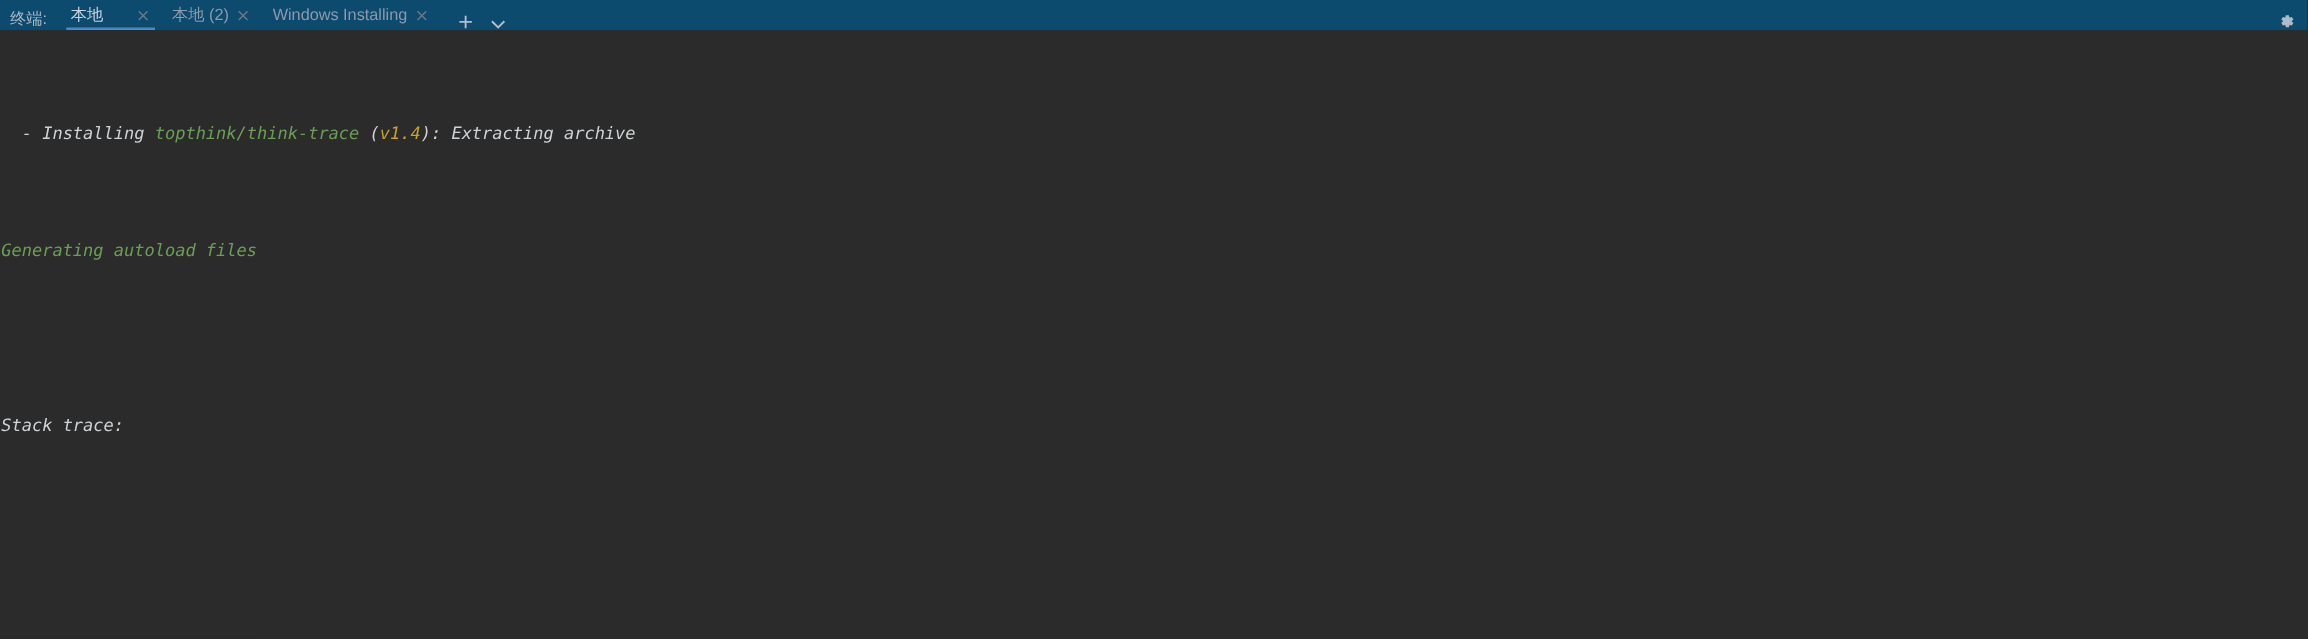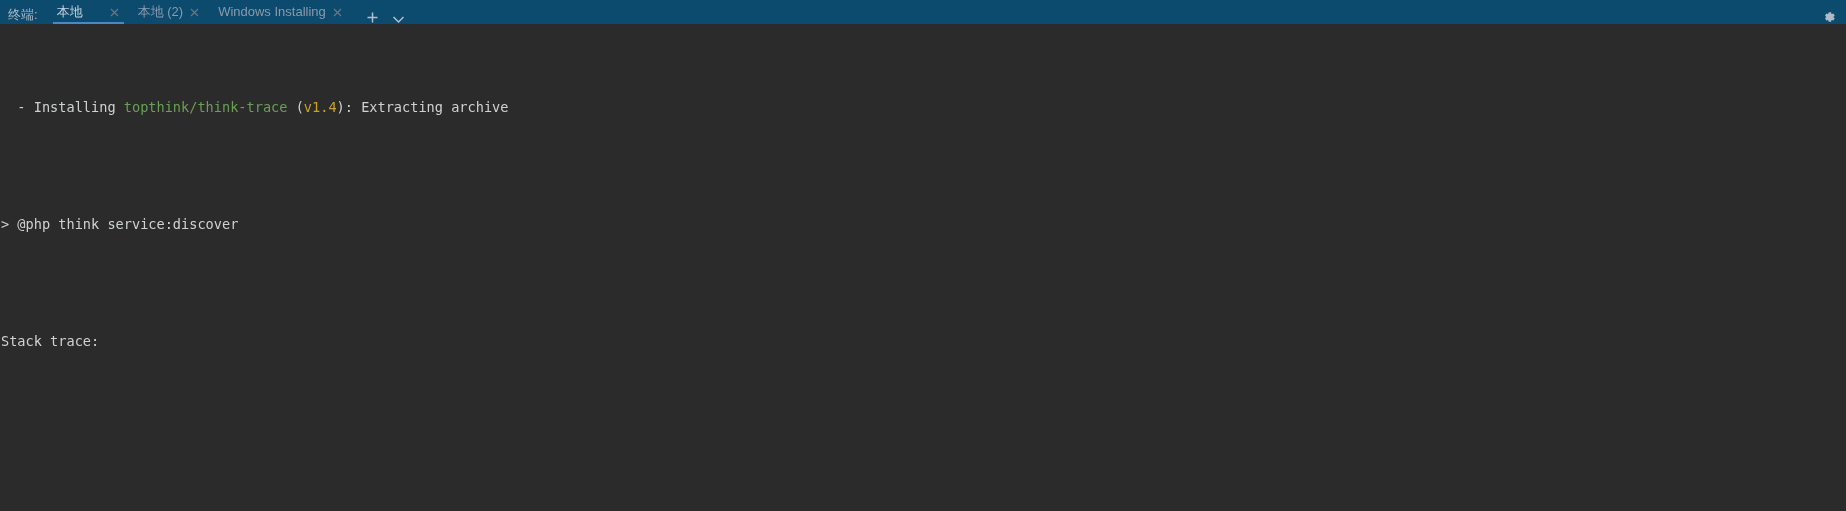--- a/index.html
+++ b/index.html
@@ -54,21 +54,21 @@
     background:#2b2b2b;
     width:1846px;height:487px;
     box-sizing:border-box;
     padding:2px 0 0 0;
     font-size:13.6px;
     line-height:23.4px;
     color:#cfd2d4;
     white-space:pre;
     overflow:hidden;
   }
-  .line{white-space:pre;padding-left:1px;}
+  .line{white-space:pre;padding-left:1px;font-style:italic;}
   .g{color:#6a9f55;}      
   .y{color:#c9a227;}      
   .w{color:#cfd2d4;}
 </style>
 </head>
 <body>
 
 <div class="tabbar">
 
   <div class="tb-label">终端:</div>
@@ -121,22 +121,22 @@
       <path fill="#b4bfcd" d="M8 5.2a2.8 2.8 0 100 5.6 2.8 2.8 0 000-5.6zm0 4.3a1.5 1.5 0 110-3 1.5 1.5 0 010 3z"></path>
       <path fill="#b4bfcd" d="M14.3 9.1l-1.2-.7a5.3 5.3 0 000-.8l1.2-.7a.4.4 0 00.15-.5l-1.2-2.1a.4.4 0 00-.5-.17l-1.3.5a5 5 0 00-.7-.4l-.2-1.4a.4.4 0 00-.4-.33H7.85a.4.4 0 00-.4.33l-.2 1.4c-.25.11-.48.25-.7.4l-1.3-.5a.4.4 0 00-.5.17l-1.2 2.1a.4.4 0 00.15.5l1.2.7a5.3 5.3 0 000 .8l-1.2.7a.4.4 0 00-.15.5l1.2 2.1a.4.4 0 00.5.17l1.3-.5c.22.15.45.29.7.4l.2 1.4c.3.19.2.33.4.33h2.3a.4.4 0 00.4-.33l.2-1.4c.25-.11.48-.25.7-.4l1.3.5a.4.4 0 00.5-.17l1.2-2.1a.4.4 0 00-.15-.5z" opacity="0.95"></path>
     </svg>
   </div>
 </div>
 
 <div class="term">
 
   <div class="line"><span class="w">  - Installing </span><span class="g">topthink/think-trace</span><span class="w"> (</span><span class="y">v1.4</span><span class="w">): Extracting archive</span></div>
 
+  <div class="line"><span class="g">Generating autoload files</span></div>
 
-  <div class="line"><span class="w">&gt; @php think service:discover</span></div>
 
 
   <div class="line"><span class="w">Stack trace:</span></div>
 
   
   
   
   
   
   

